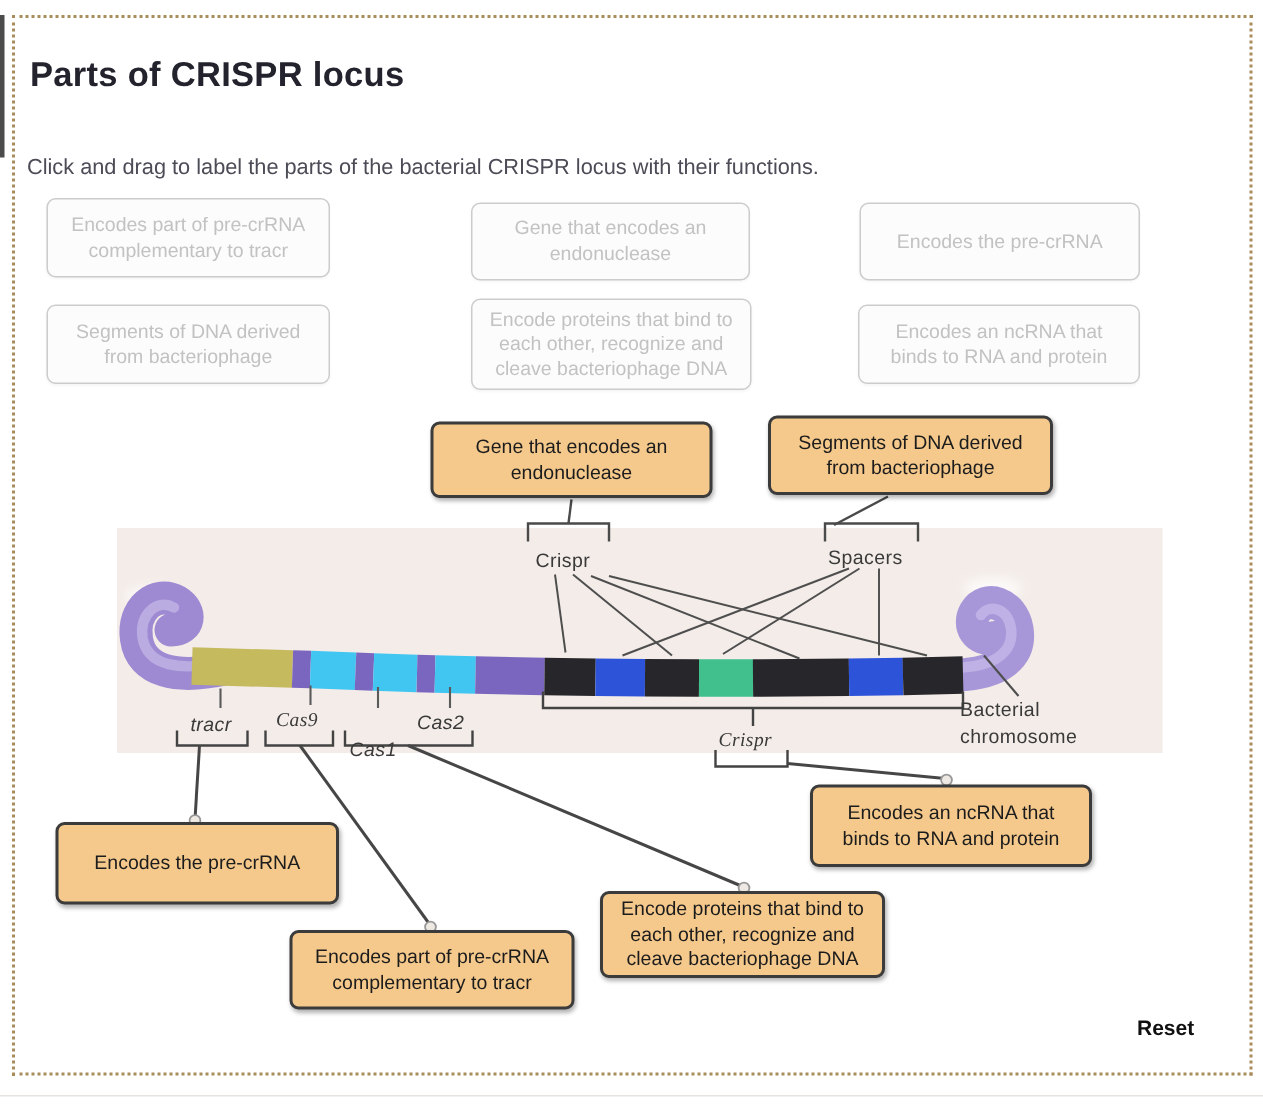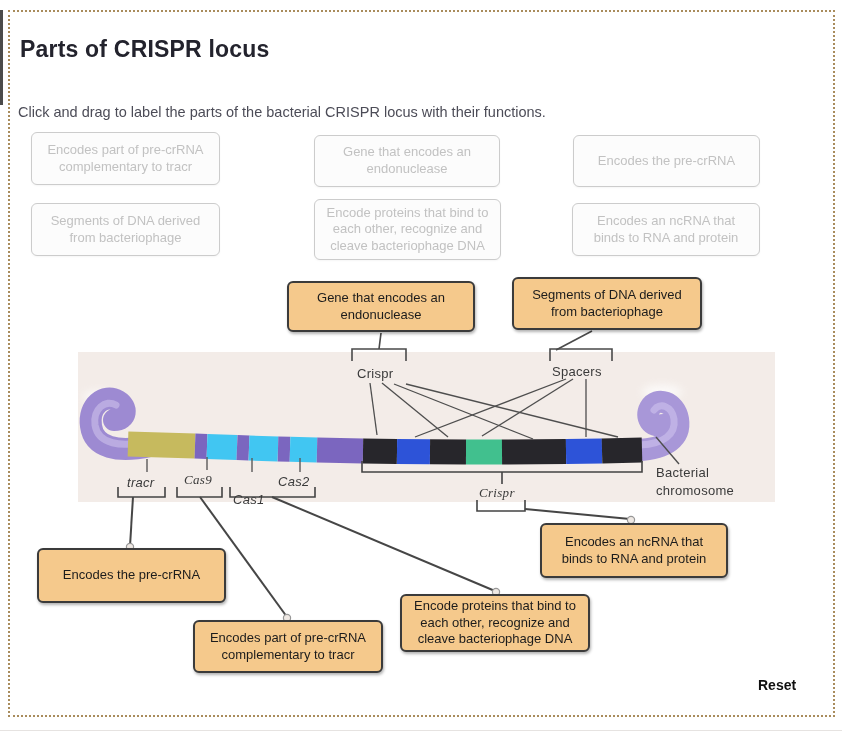--- a/index.html
+++ b/index.html
@@ -30,21 +30,21 @@
     box-shadow:0 1px 2px rgba(0,0,0,0.04);cursor:grab;
   }
   .placed-card{
     background:#f5c98c;border:2px solid #3b3b3b;color:#1c1c1c;
     box-shadow:1px 2px 3px rgba(0,0,0,0.3);cursor:grab;
   }
   .diagram-bg{position:absolute;left:78px;top:352px;width:697px;height:150px;background:#f3ece8;z-index:1;}
   .overlay{position:absolute;left:0;top:0;z-index:2;pointer-events:none;}
   .dlabel{position:absolute;font-size:13px;color:#3a3a3a;z-index:2;white-space:nowrap;letter-spacing:.3px;}
   .dlabel.it{font-style:italic;}
-  .chrom-label{position:absolute;left:656px;top:464px;width:95px;font-size:13px;color:#3a3a3a;line-height:1.35;z-index:2;letter-spacing:.3px;}
+  .chrom-label{position:absolute;left:640px;top:464px;width:95px;font-size:13px;color:#3a3a3a;line-height:1.35;z-index:2;letter-spacing:.3px;}
   .reset-btn{
     position:absolute;left:758px;top:677px;font-size:14px;font-weight:bold;
     color:#101010;z-index:3;cursor:pointer;background:none;border:none;
     font-family:"Liberation Sans",sans-serif;padding:0;
   }
 </style>
 </head>
 <body>
 
 <div class="frame"></div>

